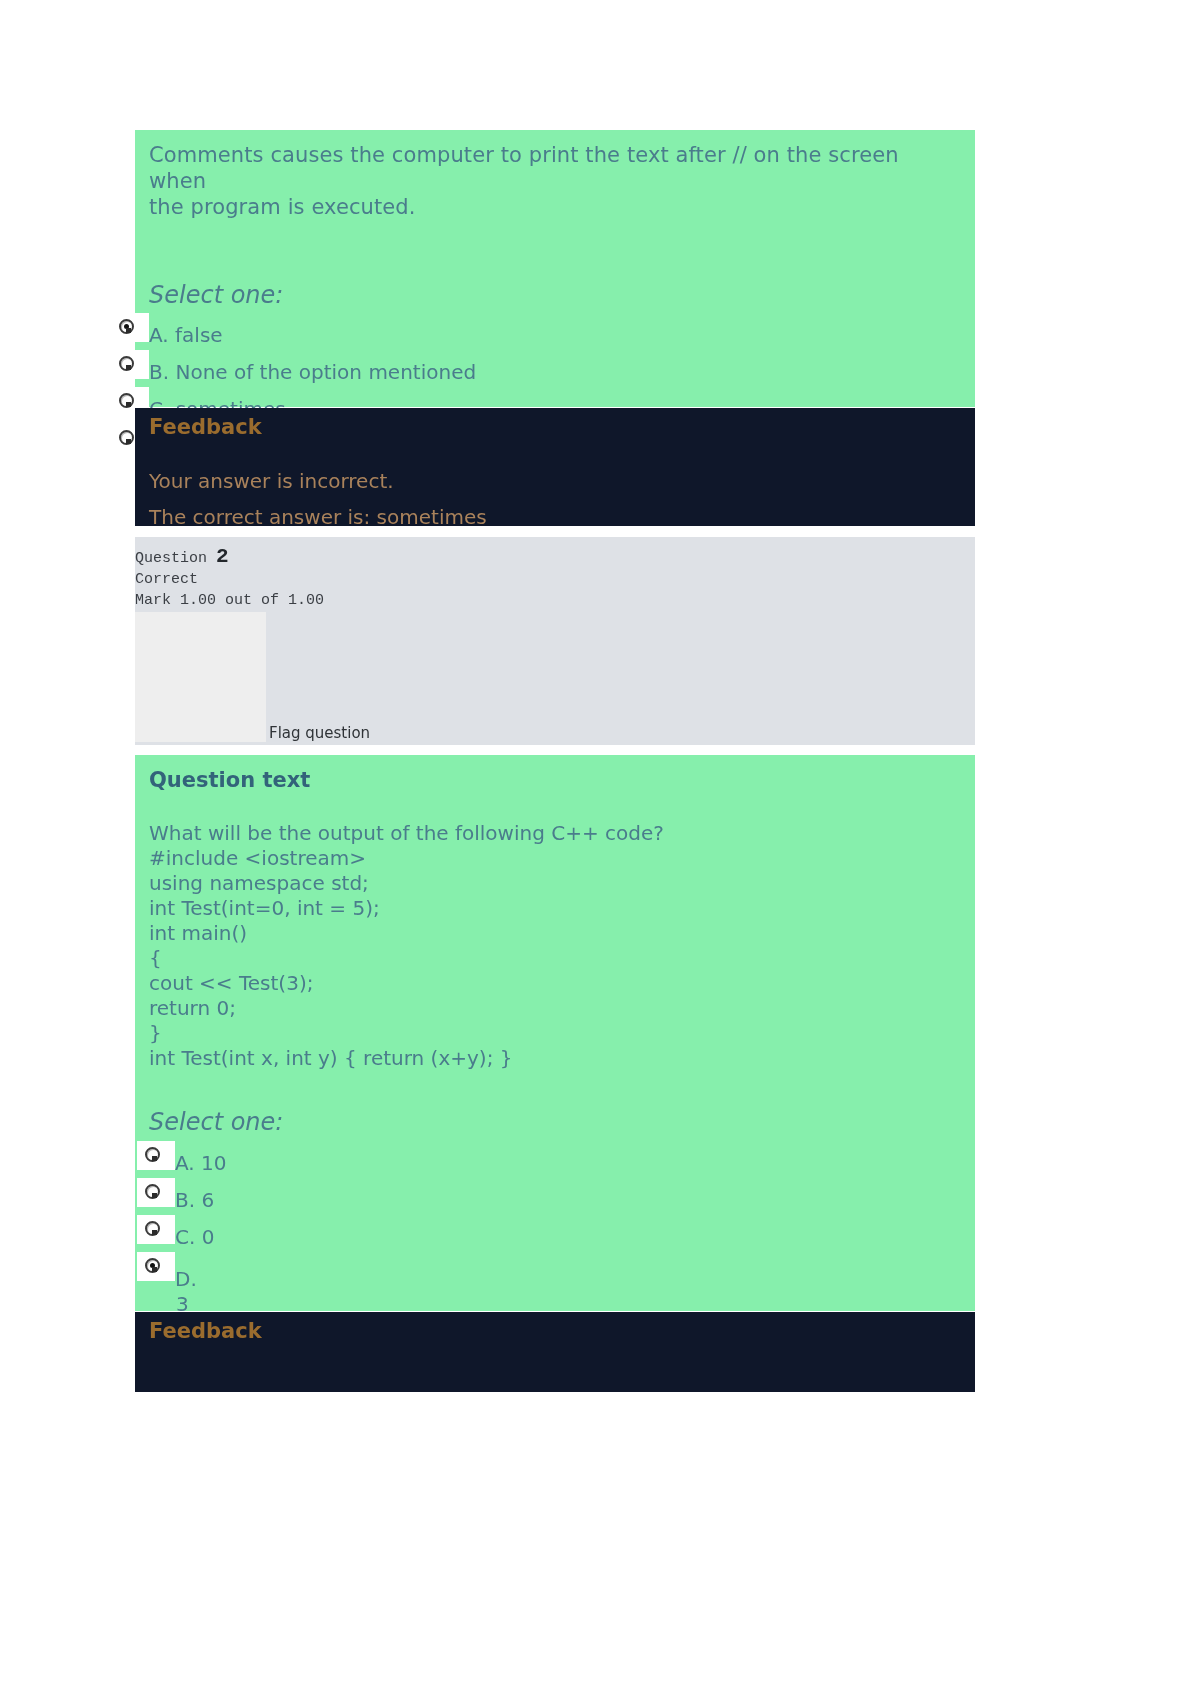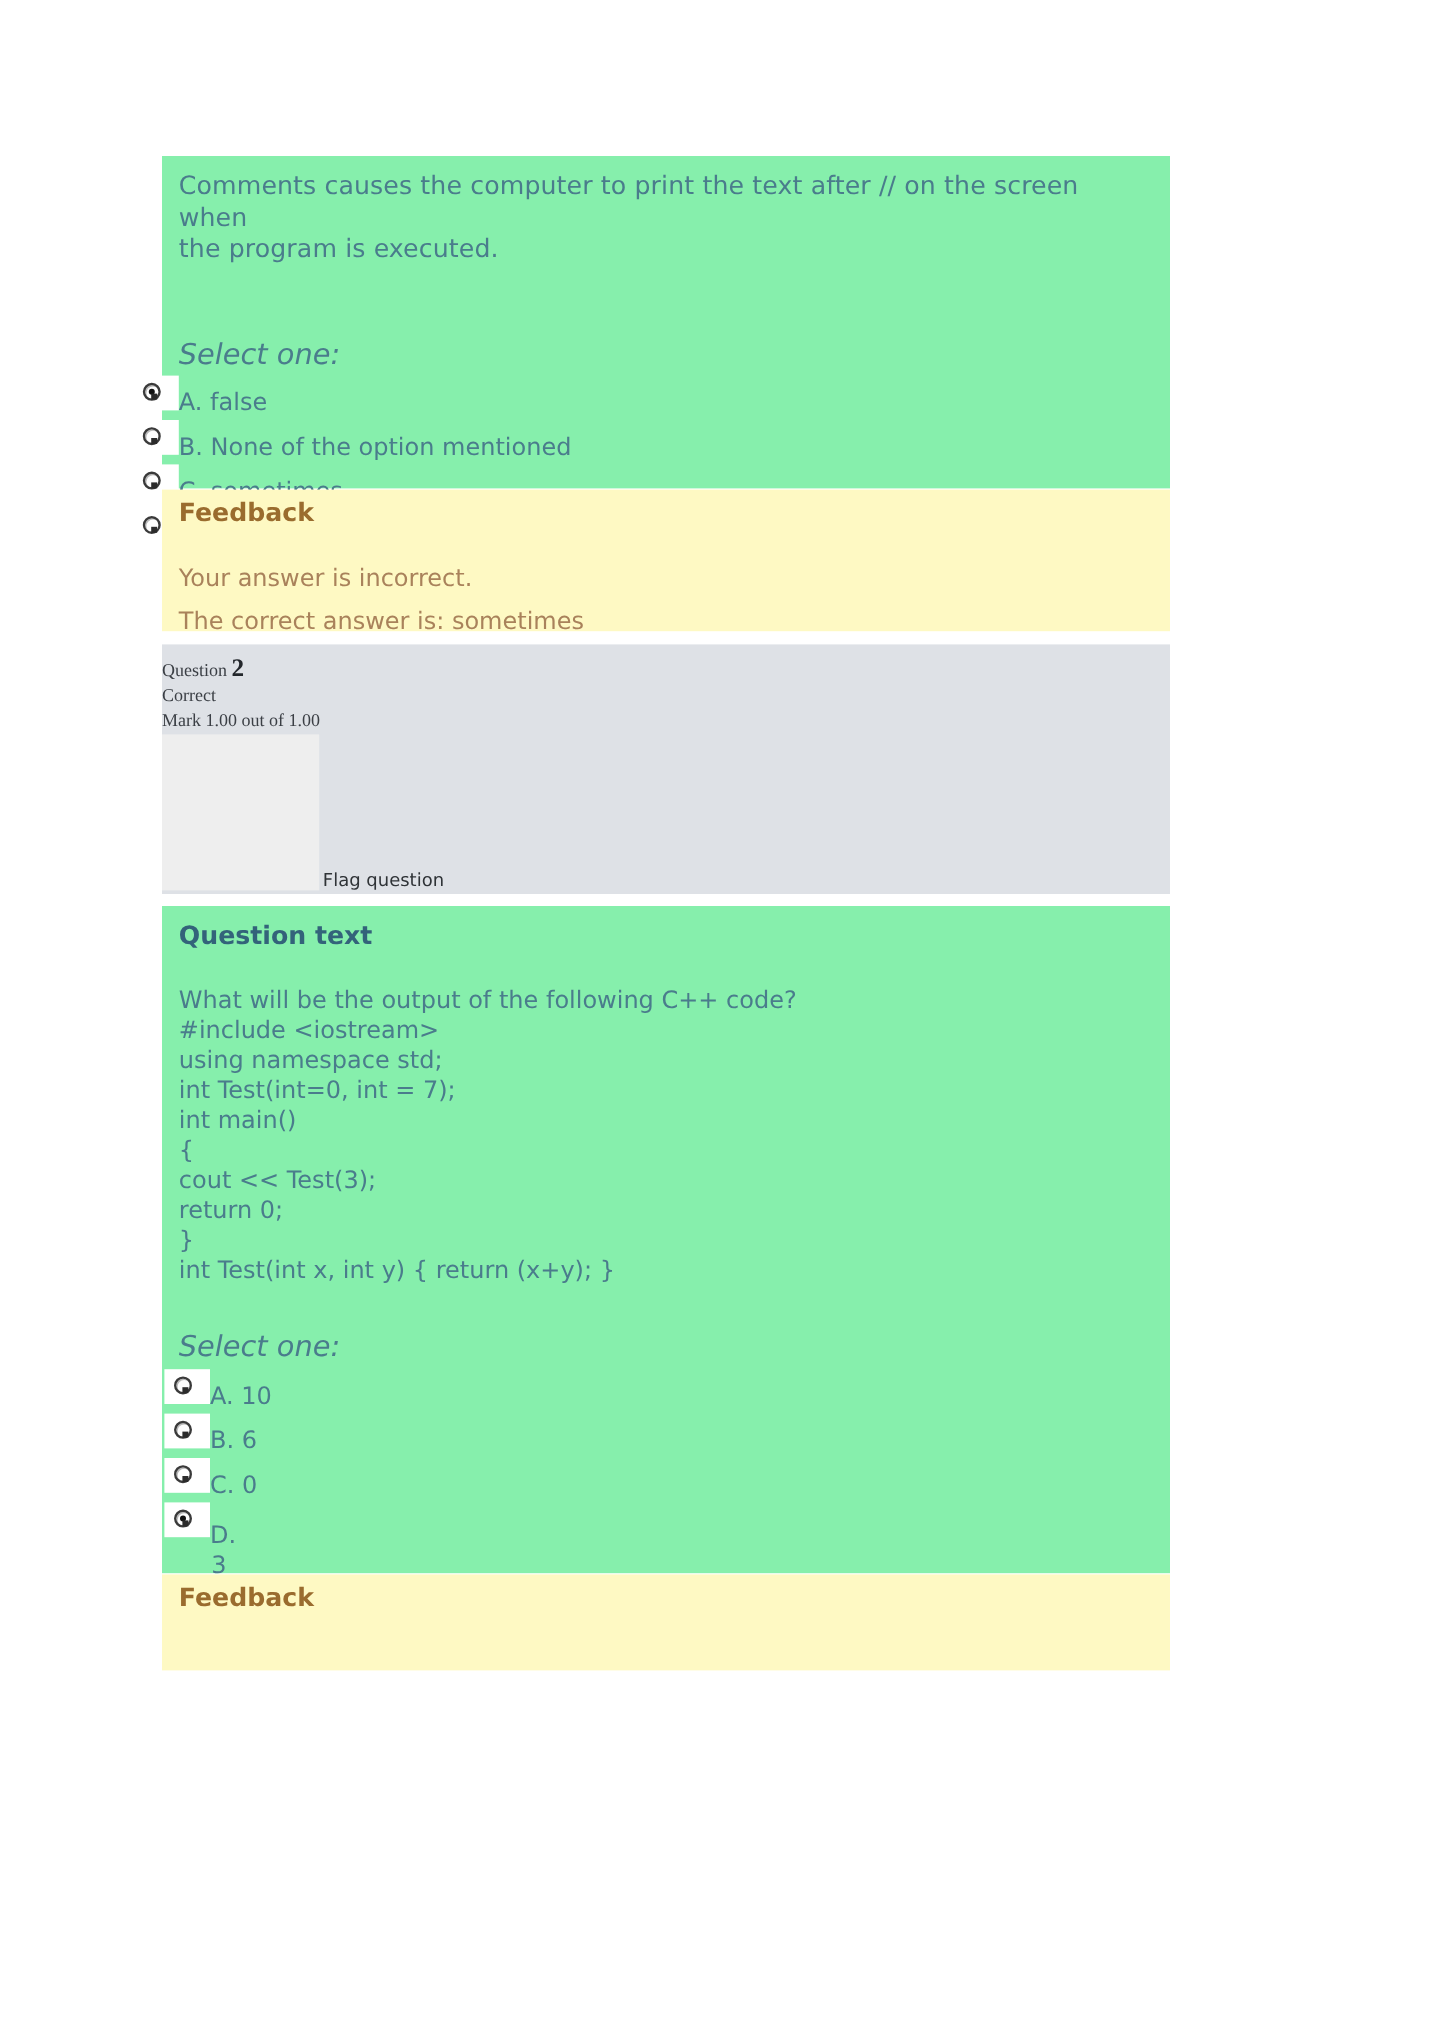--- a/index.html
+++ b/index.html
@@ -31,21 +31,21 @@
     width: 840px;
     box-sizing: border-box;
   }
 
   .content-blue {
     background: #86efac;
     color: #39677a;
   }
 
   .content-feedback {
-    background: #fef9c3;
+    background: #0f172a;
     color: #9b7032;
   }
 
   .qinfo {
     background: #dee1e6;
   }
 
   
   .stem {
     font-size: 21px;
@@ -91,21 +91,21 @@
     font-size: 20px;
     line-height: 25px;
     color: #4a7c8c;
     white-space: pre;
   }
 
   .qinfo-label {
     font-size: 15px;
     color: #3b3f45;
     line-height: 21px;
-    font-family: Liberation Serif, serif;
+    font-family: Liberation Mono, monospace;
   }
   .qinfo-num {
     font-size: 21px;
     font-weight: bold;
     color: #23272c;
   }
   .flag-label {
     font-size: 15px;
     color: #2f3337;
     line-height: 20px;
@@ -239,21 +239,21 @@
   </div>
 
   <div class="qblock content-blue" style="top:755px; height:556px; padding:8px 14px 0 14px;">
 
     <div class="qtext-title" style="margin-top:4px;">Question text</div>
 
     <div style="margin-top:28px;">
       <div class="code-line">What will be the output of the following C++ code?</div>
       <div class="code-line">#include &lt;iostream&gt;</div>
       <div class="code-line">using namespace std;</div>
-      <div class="code-line">int Test(int=0, int = 7);</div>
+      <div class="code-line">int Test(int=0, int = 5);</div>
       <div class="code-line">int main()</div>
       <div class="code-line">{</div>
       <div class="code-line">cout &lt;&lt; Test(3);</div>
       <div class="code-line">return 0;</div>
       <div class="code-line">}</div>
       <div class="code-line">int Test(int x, int y) { return (x+y); }</div>
     </div>
 
     <div class="select-one" style="margin-top:38px;">Select one:</div>
 

